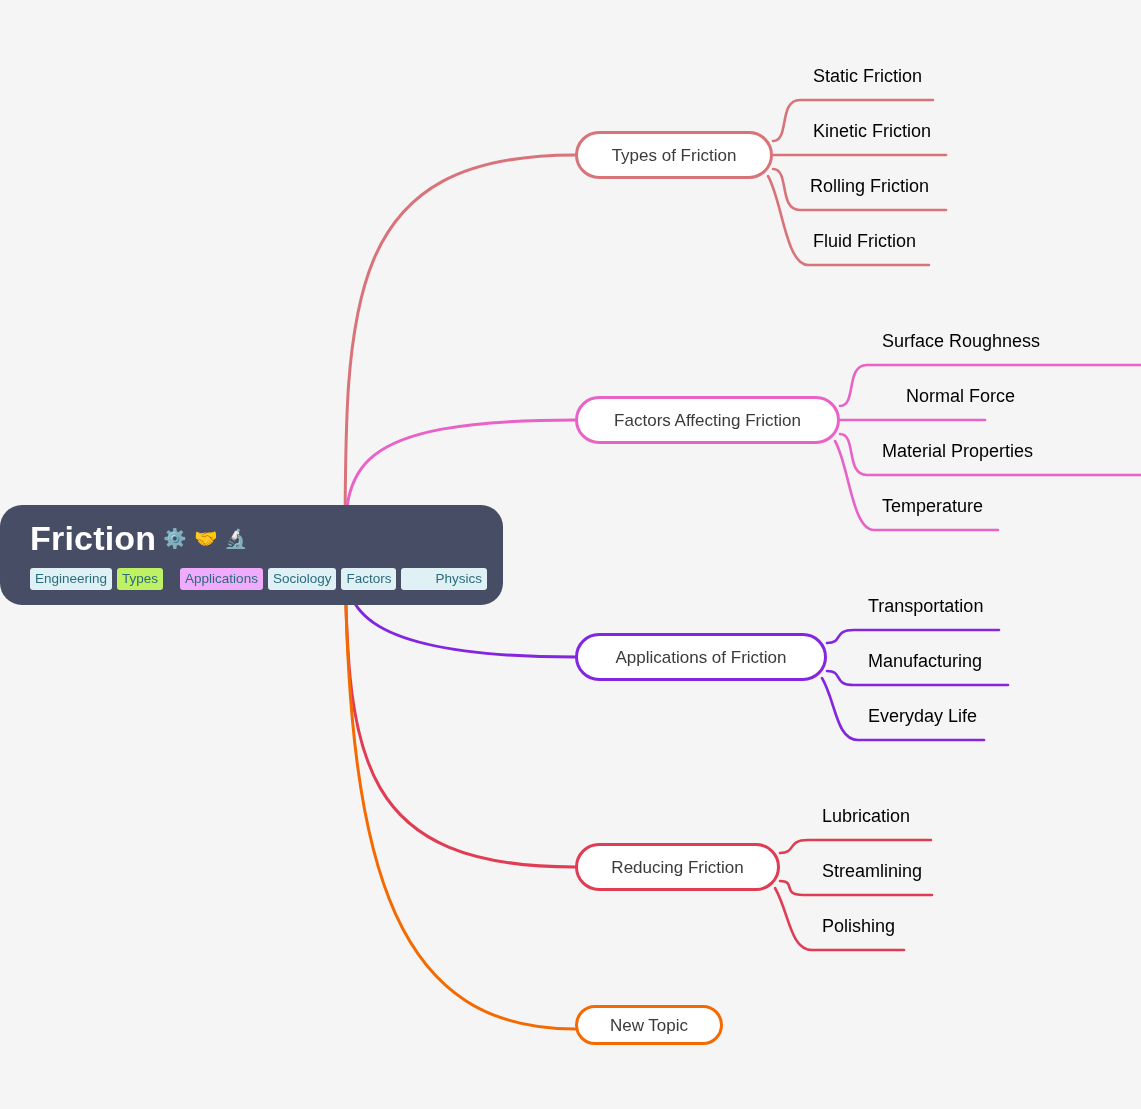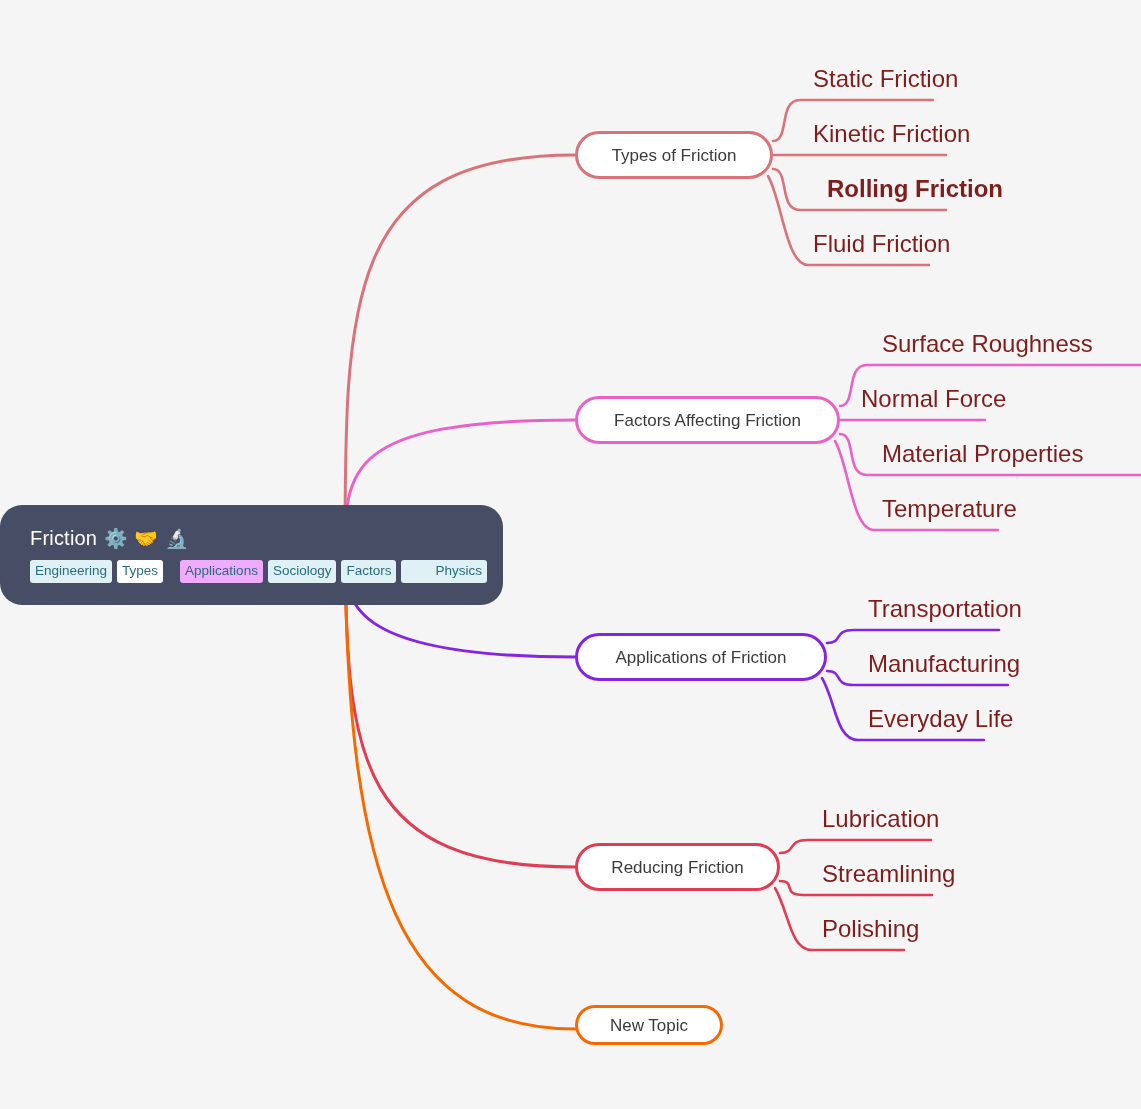--- a/index.html
+++ b/index.html
@@ -37,22 +37,22 @@
     z-index: 5;
   }
   .root-title-row {
     display: flex;
     align-items: center;
     gap: 7px;
     white-space: nowrap;
   }
   .root-title {
     color: #ffffff;
-    font-size: 20px;
-    font-weight: 400;
+    font-size: 34px;
+    font-weight: 700;
     letter-spacing: 0.2px;
     line-height: 1.1;
   }
   .root-emoji {
     font-size: 19px;
     line-height: 1;
     font-family: "DejaVu Sans", sans-serif;
   }
   .root-tags {
     display: flex;
@@ -88,22 +88,22 @@
     white-space: nowrap;
     line-height: 1;
   }
   
   .leaf-node {
     position: absolute;
     white-space: nowrap;
     z-index: 4;
   }
   .leaf-label {
-    font-size: 24px;
-    color: #7f1d1d;
+    font-size: 18px;
+    color: #000000;
     line-height: 1;
     white-space: nowrap;
   }
 </style>
 </head>
 <body>
 
 <div id="canvas" style="width: 1141px; height: 1109px; background: rgb(245, 245, 245);">
 
   <svg id="links" viewBox="0 0 1141 1109" xmlns="http://www.w3.org/2000/svg" style="width: 1141px; height: 1109px;">
@@ -130,41 +130,41 @@
 
   <div class="root-node" style="left: 0px; top: 505px; width: 503px; height: 100px; background: rgb(71, 77, 100);">
     <div class="root-title-row">
       <span class="root-title" style="color: rgb(255, 255, 255);">Friction</span>
       <span class="root-emoji">⚙️</span>
       <span class="root-emoji">🤝</span>
       <span class="root-emoji">🔬</span>
     </div>
     <div class="root-tags">
         <span class="root-tag" style="background: rgb(223, 241, 245); color: rgb(42, 108, 125);">Engineering</span>
-        <span class="root-tag" style="background: #ffffff; color: rgb(42, 108, 125);">Types</span>
+        <span class="root-tag" style="background: #bef264; color: rgb(42, 108, 125);">Types</span>
         <span class="root-tag" style="background: #f0abfc; color: rgb(42, 108, 125); margin-left: 12px;">Applications</span>
         <span class="root-tag" style="background: rgb(223, 241, 245); color: rgb(42, 108, 125);">Sociology</span>
         <span class="root-tag" style="background: rgb(223, 241, 245); color: rgb(42, 108, 125);">Factors</span>
         <span class="root-tag" style="background: rgb(223, 241, 245); color: rgb(42, 108, 125); padding-left: 34px;">Physics</span>
       </div>
   </div>
 
   <div id="nodes">
       <div class="branch-node" style="left: 575px; top: 131px; width: 198px; height: 48px; border-color: rgb(217, 115, 122);">
         <span class="branch-label">Types of Friction</span>
       </div>
       <div class="leaf-node" style="left: 813px; top: 67px;"><span class="leaf-label">Static Friction</span></div>
       <div class="leaf-node" style="left: 813px; top: 122px;"><span class="leaf-label">Kinetic Friction</span></div>
-      <div class="leaf-node" style="left: 827px; top: 177px; font-weight: bold;"><span class="leaf-label">Rolling Friction</span></div>
+      <div class="leaf-node" style="left: 810px; top: 177px;"><span class="leaf-label">Rolling Friction</span></div>
       <div class="leaf-node" style="left: 813px; top: 232px;"><span class="leaf-label">Fluid Friction</span></div>
       <div class="branch-node" style="left: 575px; top: 396px; width: 265px; height: 48px; border-color: rgb(232, 98, 200);">
         <span class="branch-label">Factors Affecting Friction</span>
       </div>
       <div class="leaf-node" style="left: 882px; top: 332px;"><span class="leaf-label">Surface Roughness</span></div>
-      <div class="leaf-node" style="left: 861px; top: 387px;"><span class="leaf-label">Normal Force</span></div>
+      <div class="leaf-node" style="left: 906px; top: 387px;"><span class="leaf-label">Normal Force</span></div>
       <div class="leaf-node" style="left: 882px; top: 442px;"><span class="leaf-label">Material Properties</span></div>
       <div class="leaf-node" style="left: 882px; top: 497px;"><span class="leaf-label">Temperature</span></div>
       <div class="branch-node" style="left: 575px; top: 633px; width: 252px; height: 48px; border-color: rgb(132, 37, 224);">
         <span class="branch-label">Applications of Friction</span>
       </div>
       <div class="leaf-node" style="left: 868px; top: 597px;"><span class="leaf-label">Transportation</span></div>
       <div class="leaf-node" style="left: 868px; top: 652px;"><span class="leaf-label">Manufacturing</span></div>
       <div class="leaf-node" style="left: 868px; top: 707px;"><span class="leaf-label">Everyday Life</span></div>
       <div class="branch-node" style="left: 575px; top: 843px; width: 205px; height: 48px; border-color: rgb(224, 60, 83);">
         <span class="branch-label">Reducing Friction</span>

